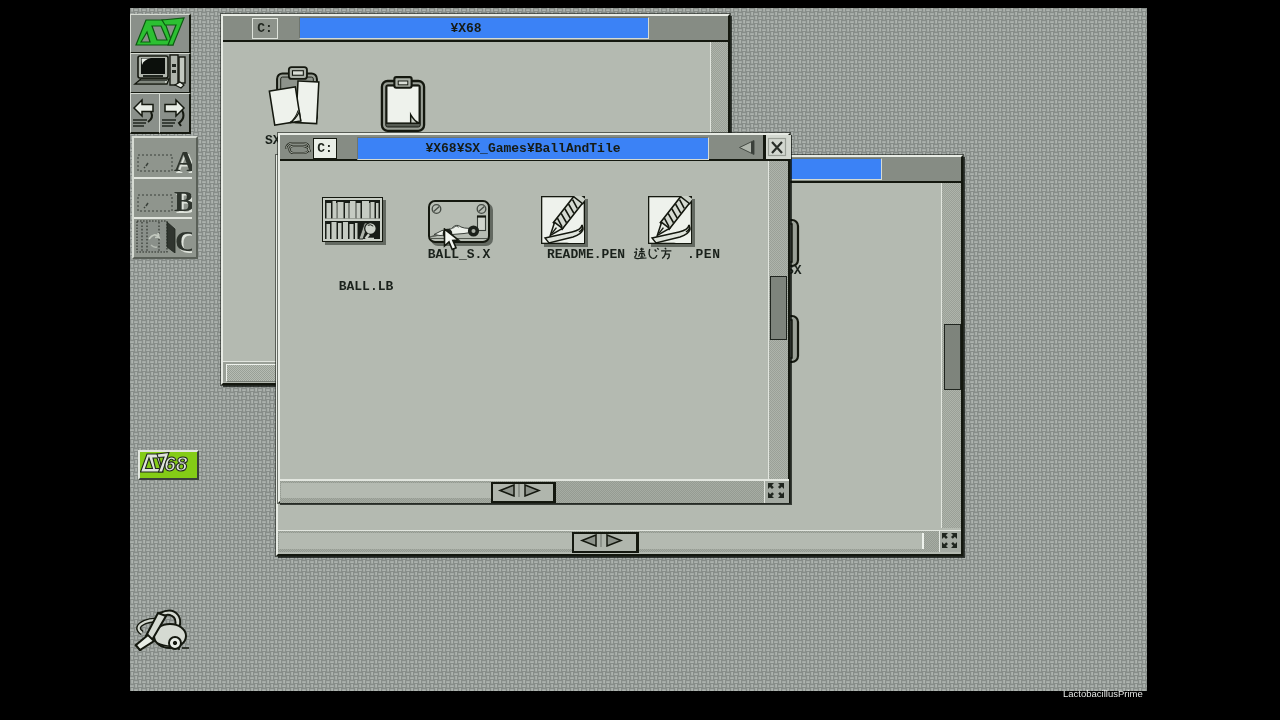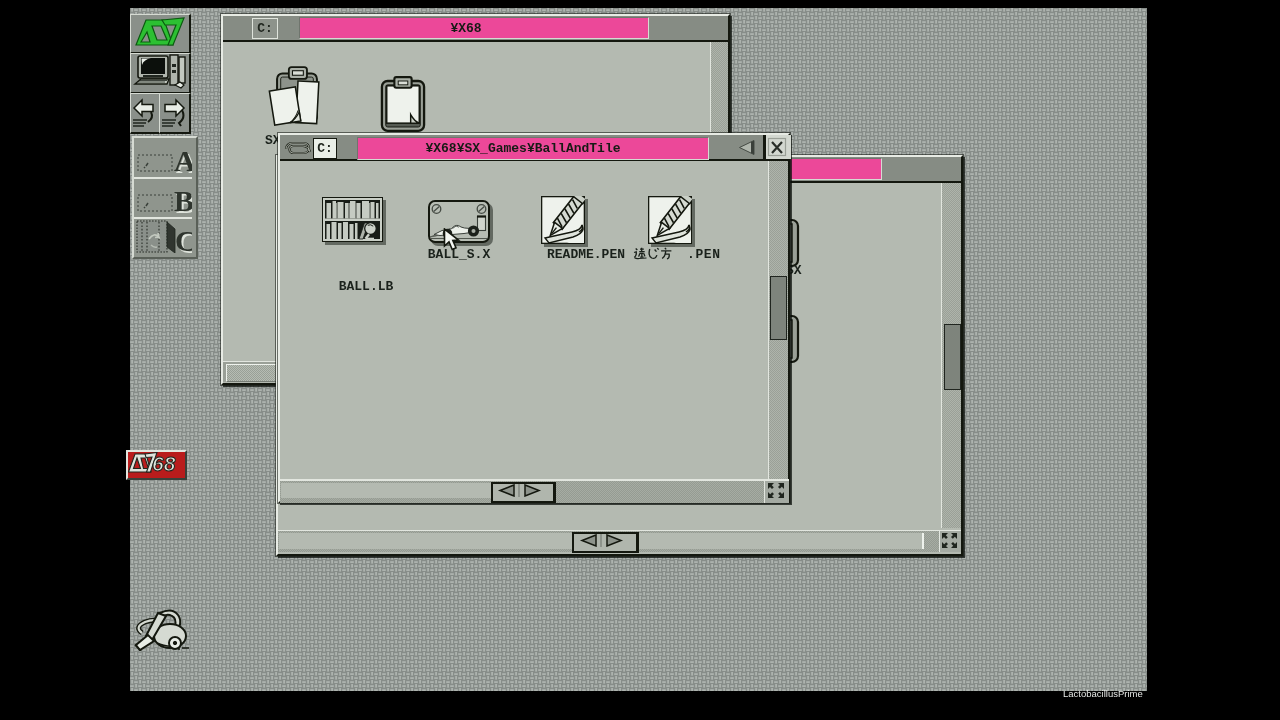--- a/index.html
+++ b/index.html
@@ -6,25 +6,25 @@
   body{width:1280px;height:720px;background:#000;position:relative;overflow:hidden;
        font-family:"Liberation Mono", monospace;}
   .abs{position:absolute;}
   
   .win{position:absolute;background:#b4bab1;
        border-top:2px solid #e7ebe4;border-left:2px solid #e7ebe4;
        border-right:2px solid #14180f;border-bottom:2px solid #14180f;
        outline:1px solid rgba(25,30,24,0.6);
        box-shadow:2px 2px 0 rgba(8,12,8,0.72);}
   .tbar{position:absolute;left:0;right:0;background:#868c84;border-bottom:2px solid #14180f;}
-  .tfield{position:absolute;background:#ec4899;
+  .tfield{position:absolute;background:#3b82f6;
        border-top:1px solid #6f756d;border-left:1px solid #6f756d;
        border-right:1px solid #d6dbd3;border-bottom:1px solid #d6dbd3;
        text-align:center;color:#161b15;}
-  .tfield.active{background:#ec4899;}
+  .tfield.active{background:#3b82f6;}
   .ttext{font:13px "Liberation Mono",monospace;font-weight:bold;letter-spacing:0px;color:#161b15;}
   .vscroll{position:absolute;background:#a4aaa2;}
   .hscroll{position:absolute;background:#a4aaa2;}
   .thumb{position:absolute;background:#7e847c;border:1px solid #20251f;}
   .label{position:absolute;font:bold 13px "Liberation Mono",monospace;color:#1a211b;white-space:nowrap;}
 </style>
 </head>
 <body>
 
 <svg class="abs" style="left:130px;top:8px" width="1017" height="683">
@@ -366,21 +366,21 @@
       <rect x="3" y="2" width="30" height="31" fill="#8a908a" stroke="#2a2f29" stroke-width="1.1" stroke-dasharray="1.6 1.4"></rect>
       <path d="M8 3 v30 M13 3 v30 M25 3 v30" stroke="#2a2f29" stroke-width="1.1" stroke-dasharray="1.6 1.8"></path>
       <path d="M33 3 l8 7 v24 l-8 -6 Z" fill="#30352f" stroke="#20261f" stroke-width="0.8"></path>
       <path d="M15 20 q5 -7 10 -2 l-1 -4 m1 4 l-4 0.5" stroke="#c2c8bf" stroke-width="1.7" fill="none"></path>
       <path d="M17 26 q3 3 6 2" stroke="#b6bcb3" stroke-width="1.4" fill="none"></path>
       <text x="41" y="32" font-family="Liberation Serif,serif" font-size="30" font-weight="bold" fill="#2e342d" style="text-shadow:2px 2px 0 #dfe4dc">C</text>
     </svg>
   </div>
 </div>
 
-<div class="abs" style="left:126px;top:450px;width:57px;height:26px;background:#b91c1c;border-top:2px solid #e2e6df;border-left:2px solid #e2e6df;border-right:2px solid #3a403a;border-bottom:2px solid #3a403a;">
+<div class="abs" style="left:138px;top:450px;width:57px;height:26px;background:#84cc16;border-top:2px solid #e2e6df;border-left:2px solid #e2e6df;border-right:2px solid #3a403a;border-bottom:2px solid #3a403a;">
   <svg width="53" height="22" viewBox="0 0 53 22">
     <g transform="translate(0,0)">
       <path d="M7 2 L18 2 L23 20 L0.5 20 Z M9 6 L5.5 16.5 L12.5 16.5 Z M13 6 L17 6 L20.5 16.5 L15.5 16.5 Z" fill="#dfe4dc" fill-rule="evenodd" stroke="#20261f" stroke-width="1.1"></path>
       <path d="M17 2 L29 0.5 L22.5 20 L18.5 20 L24 5 L18 5.5 Z" fill="#dfe4dc" stroke="#20261f" stroke-width="1.1"></path>
       <text x="24" y="19" font-family="Liberation Sans,sans-serif" font-size="21" font-weight="bold" font-style="italic" fill="#dfe4dc" stroke="#20261f" stroke-width="1.1">68</text>
     </g>
   </svg>
 </div>
 
 <svg class="abs" style="left:132px;top:605px" width="58" height="46" viewBox="0 0 58 46">

